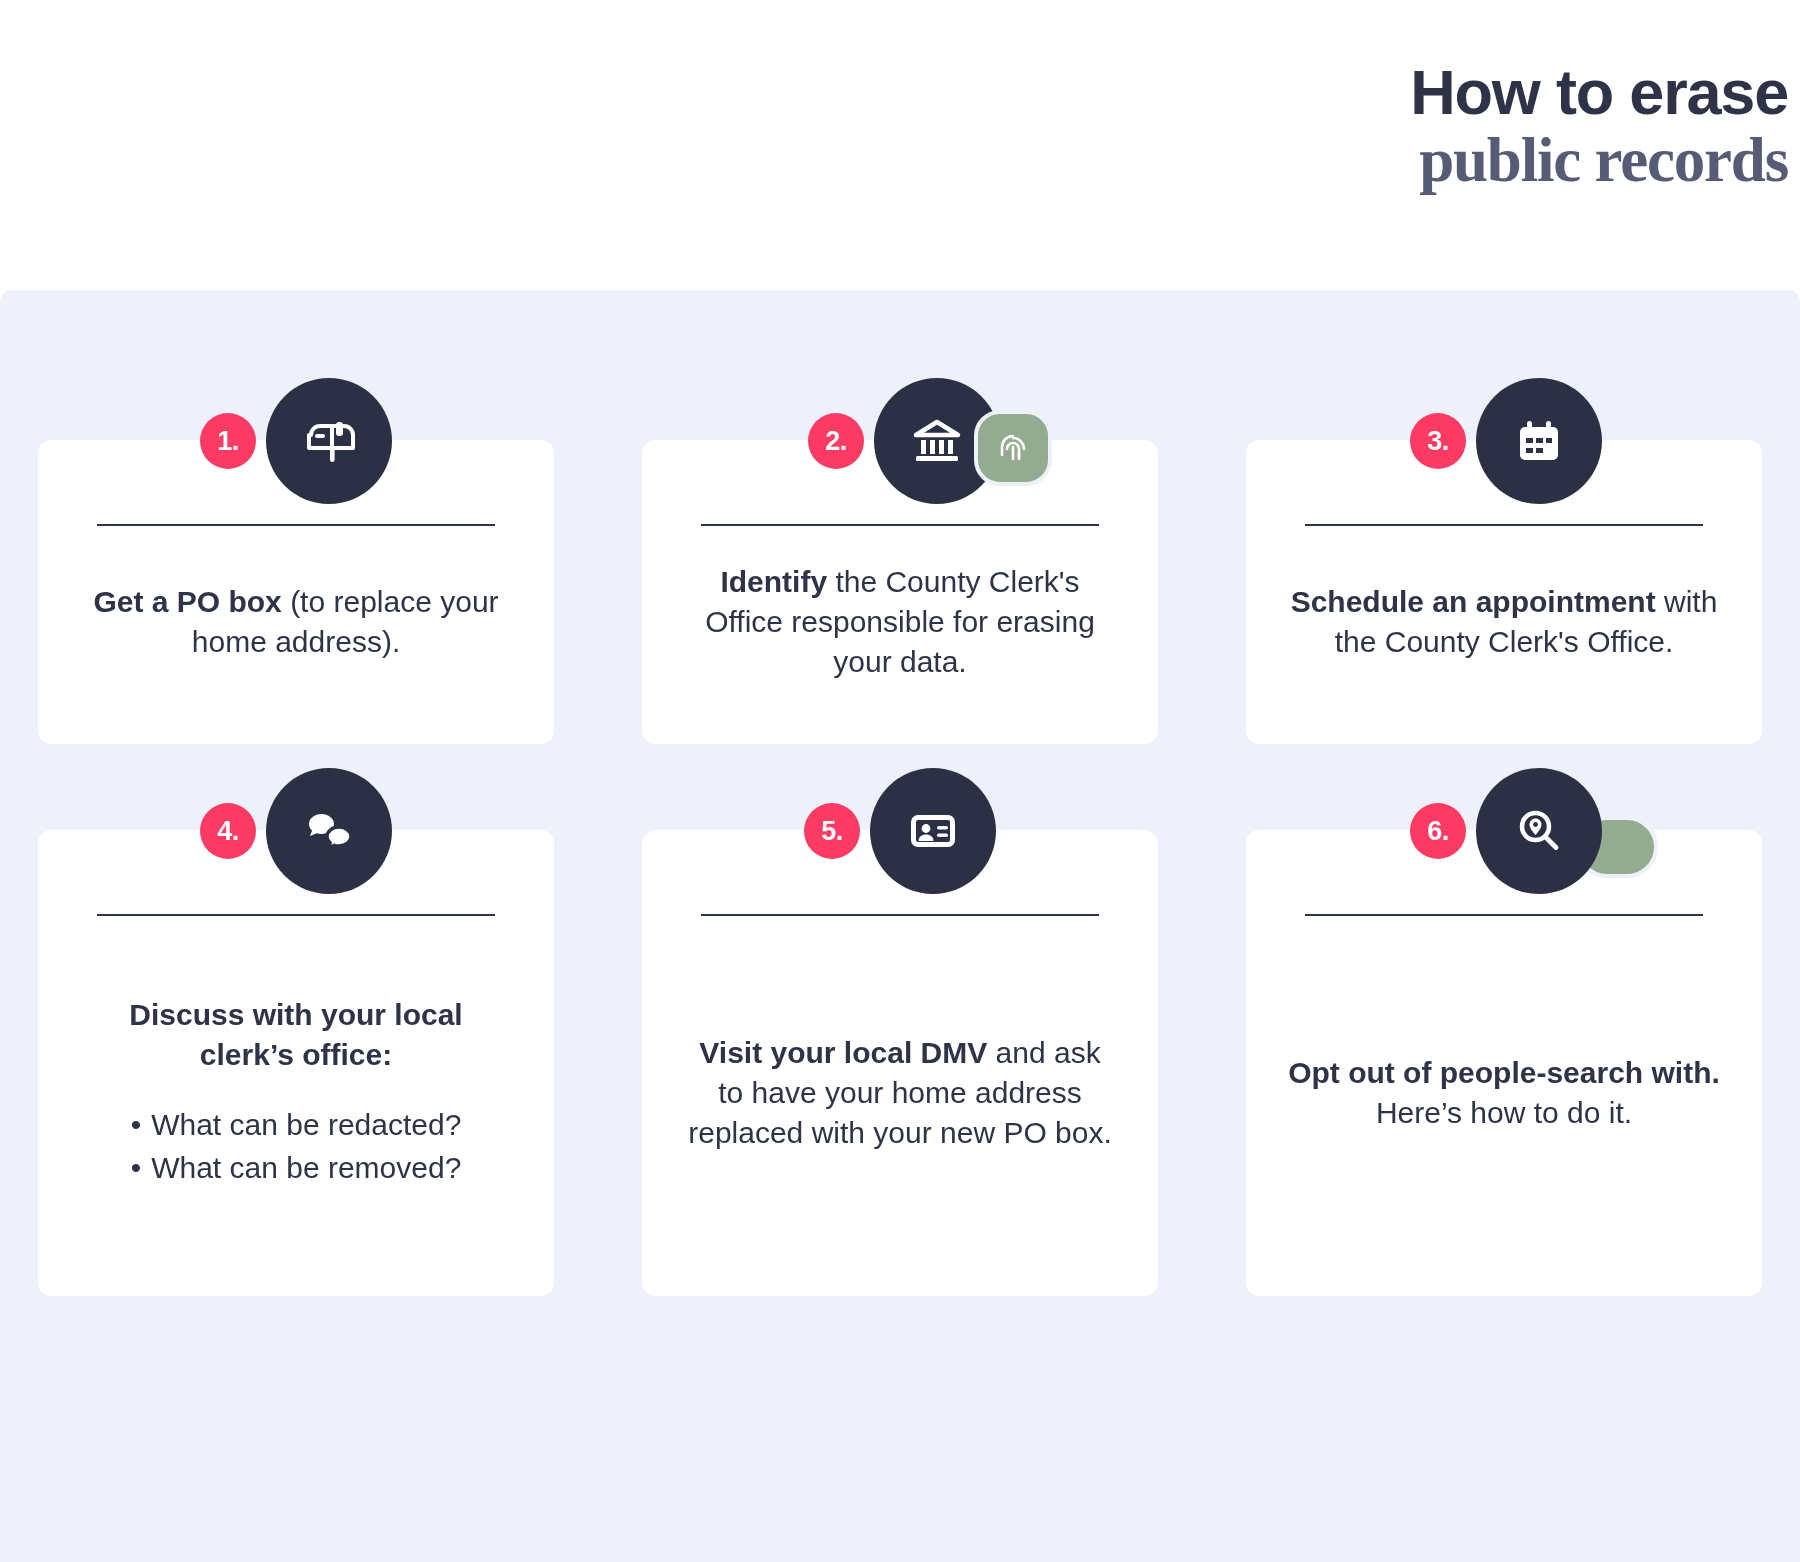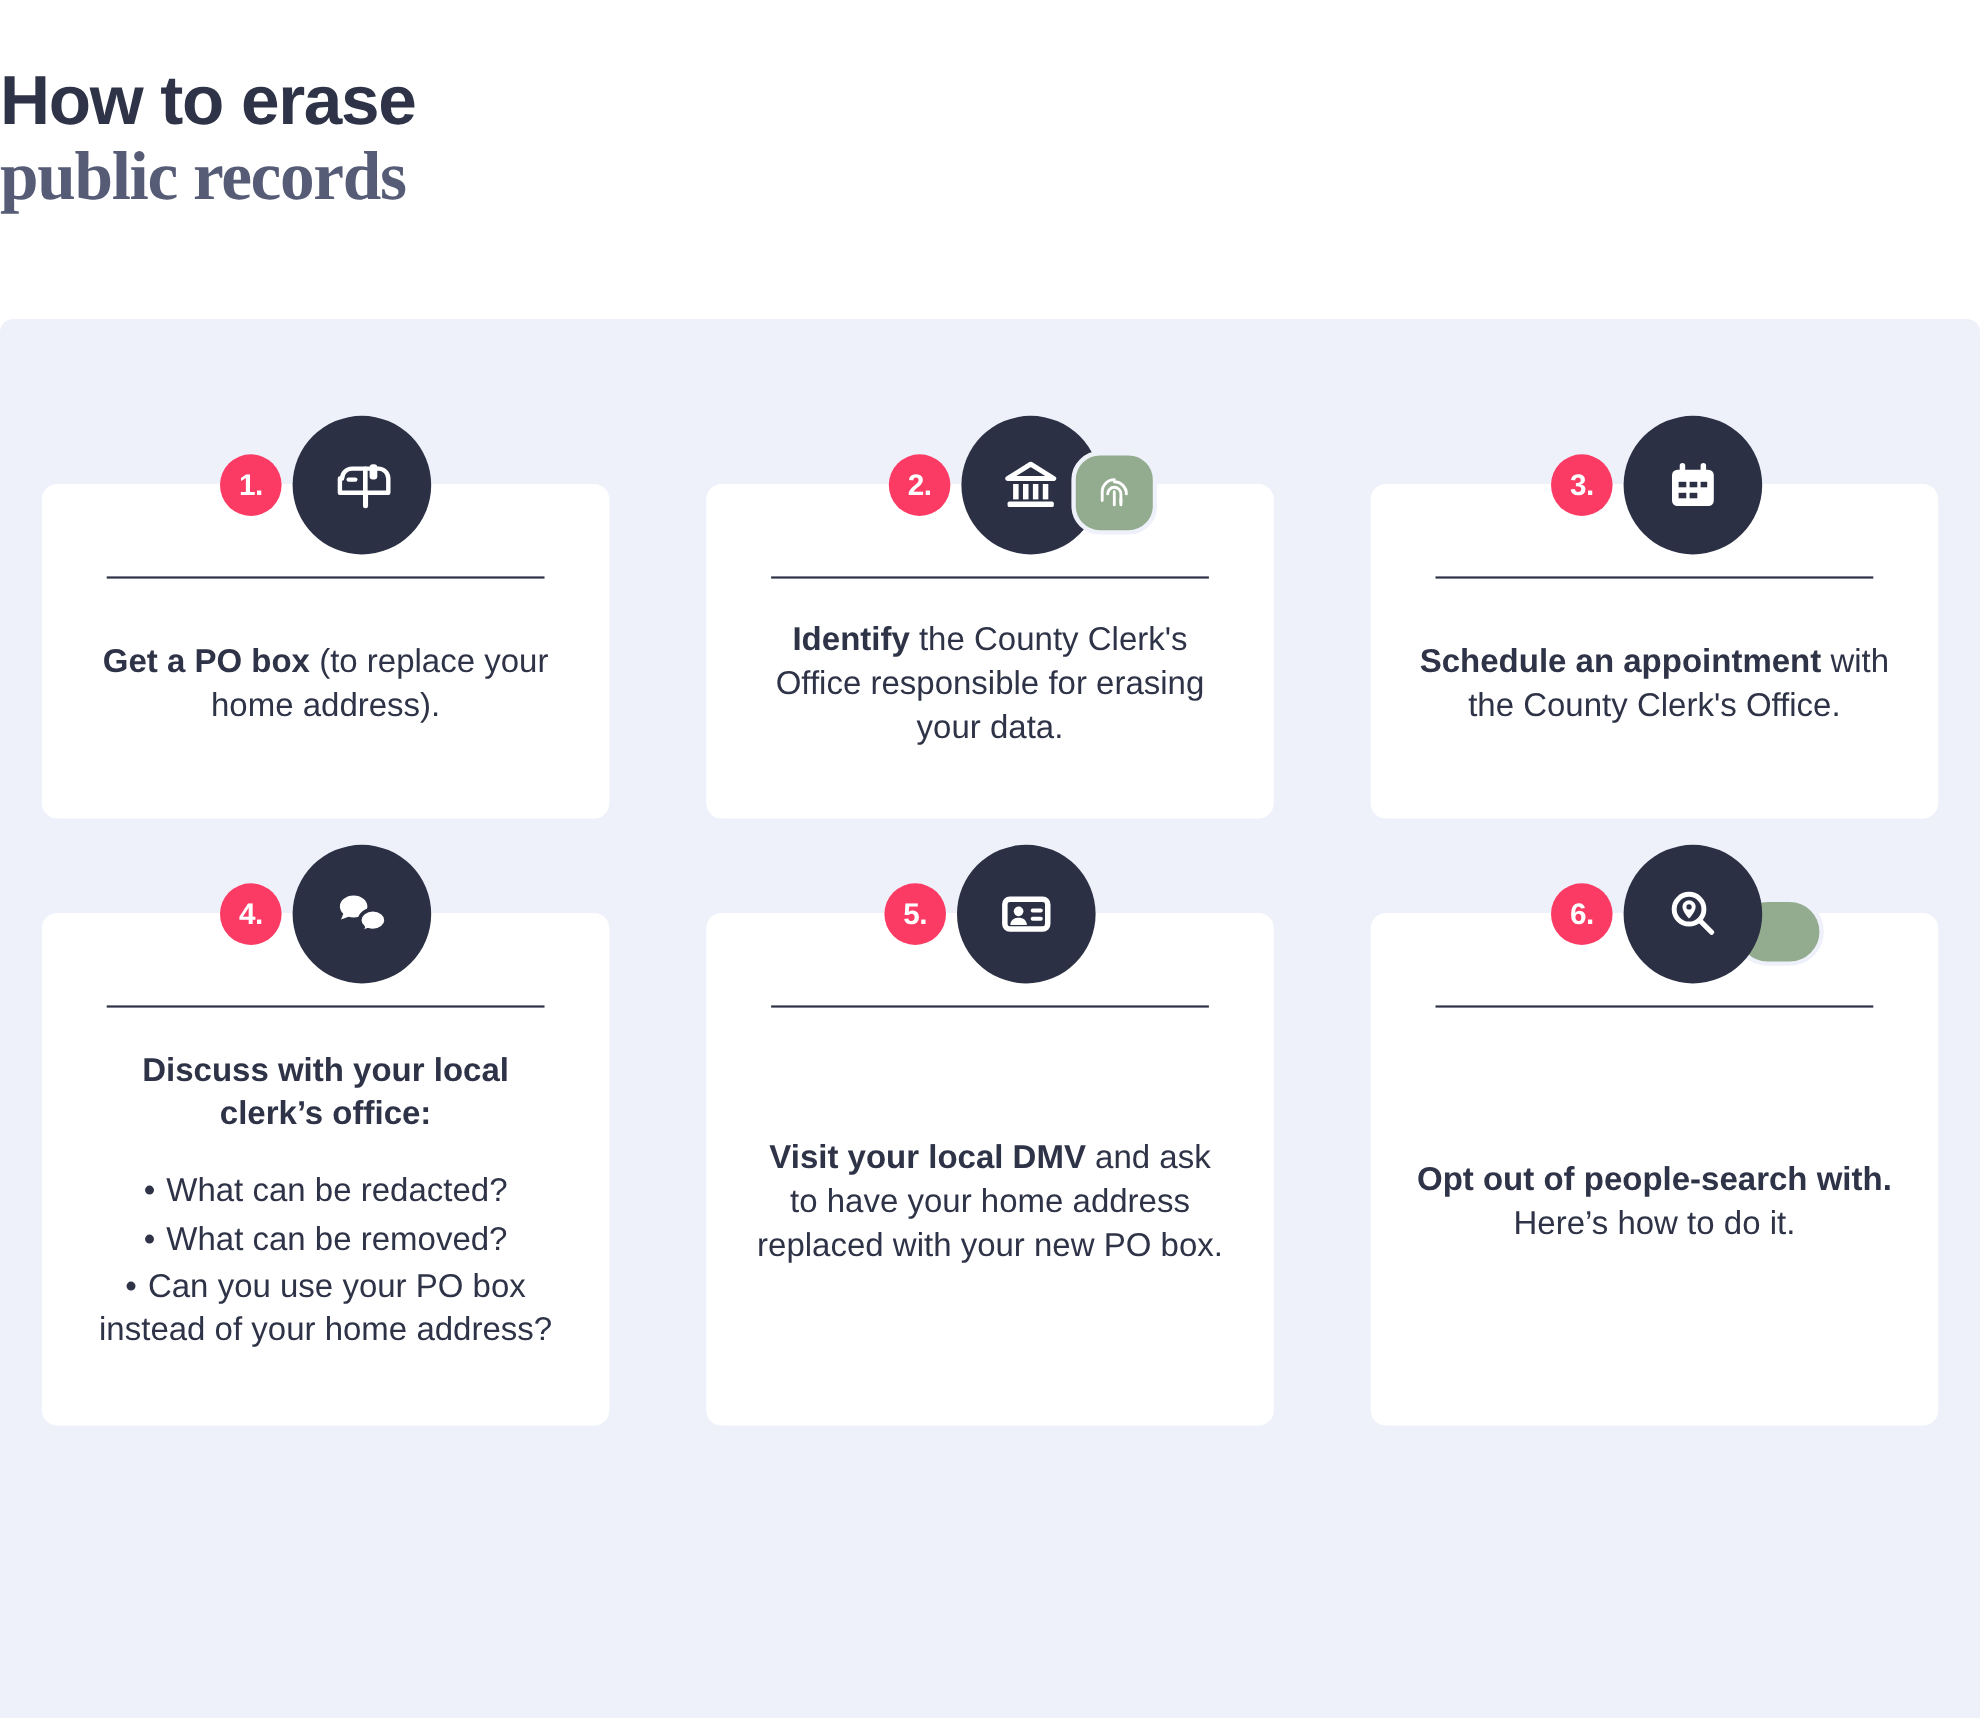--- a/index.html
+++ b/index.html
@@ -7,21 +7,21 @@
     width:1800px; height:1562px;
     background:#ffffff;
     font-family:"Liberation Sans", sans-serif;
     -webkit-font-smoothing:antialiased;
   }
   .page { position:relative; width:1800px; height:1562px; overflow:hidden; }
 
   
   .title-block {
     position:absolute; left:0; top:58px; width:1788px;
-    text-align:left;
+    text-align:right;
   }
   .title-line1 {
     font-size:63px; font-weight:bold; letter-spacing:-1.2px;
     color:#2e3347; line-height:1.08; display:block;
   }
   .title-line2 {
     font-size:63px; font-weight:bold; letter-spacing:-1.2px;
     color:#565c76; line-height:1.08; display:block;font-family:Liberation Serif, serif;
   }
 
@@ -260,21 +260,20 @@
         </div>
 
         <div class="divider"></div>
         <div class="card-body">
           <div class="card-text">
             <b>Discuss with your local clerk’s office:</b>
           </div>
           <ul class="bullets">
             <li><span class="bdot">•</span><span class="bt">What can be redacted?</span></li>
             <li><span class="bdot">•</span><span class="bt">What can be removed?</span></li>
-            <li><span class="bdot">•</span><span class="bt">Can you use your PO box instead of your home address?</span></li>
           </ul>
         </div>
       </div>
     </div>
 
     <div class="cell tall">
       <div class="card">
 
         <div class="icon-cluster">
           <div class="num-badge">5.</div>

